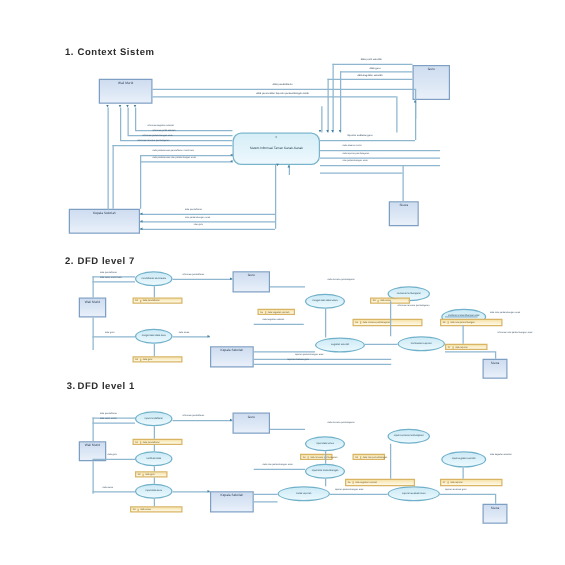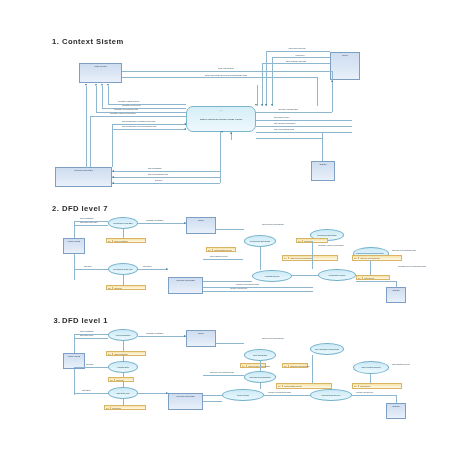--- a/index.html
+++ b/index.html
@@ -325,21 +325,21 @@
     <div class="ln h" style="left:356px;top:66px;width:40px;"></div>
     <div class="flbl tiny" style="left:210px;top:40.6px;">data kegiatan sekolah</div>
     <div class="flbl tiny" style="left:236px;top:68.6px;">laporan perkembangan anak</div>
     <div class="flbl tiny" style="left:230px;top:73px;">laporan evaluasi guru</div>
     <div class="flbl tiny" style="left:262px;top:9px;">data rencana pembelajaran</div>
     <div class="flbl tiny" style="left:318px;top:30px;">informasi rencana pembelajaran</div>
     <div class="flbl tiny" style="left:392px;top:34.6px;">data nilai perkembangan anak</div>
     <div class="flbl tiny" style="left:398px;top:50.6px;">informasi nilai perkembangan anak</div>
   </div>
 
-  <div class="section-title" style="left:52px;top:316px;text-align:center;">
+  <div class="section-title" style="left:52px;top:304px;text-align:center;">
     <span class="num">3.</span><span>DFD level 1</span>
   </div>
 
   <div class="diagram" style="left:0;top:327px;width:452px;height:100px;">
 
     <div class="entity" style="left:63px;top:26px;width:22px;height:16px;">
       <div class="lbl">Wali Murid</div>
     </div>
     <div class="entity" style="left:186px;top:3px;width:30px;height:17px;">
       <div class="lbl">Guru</div>

